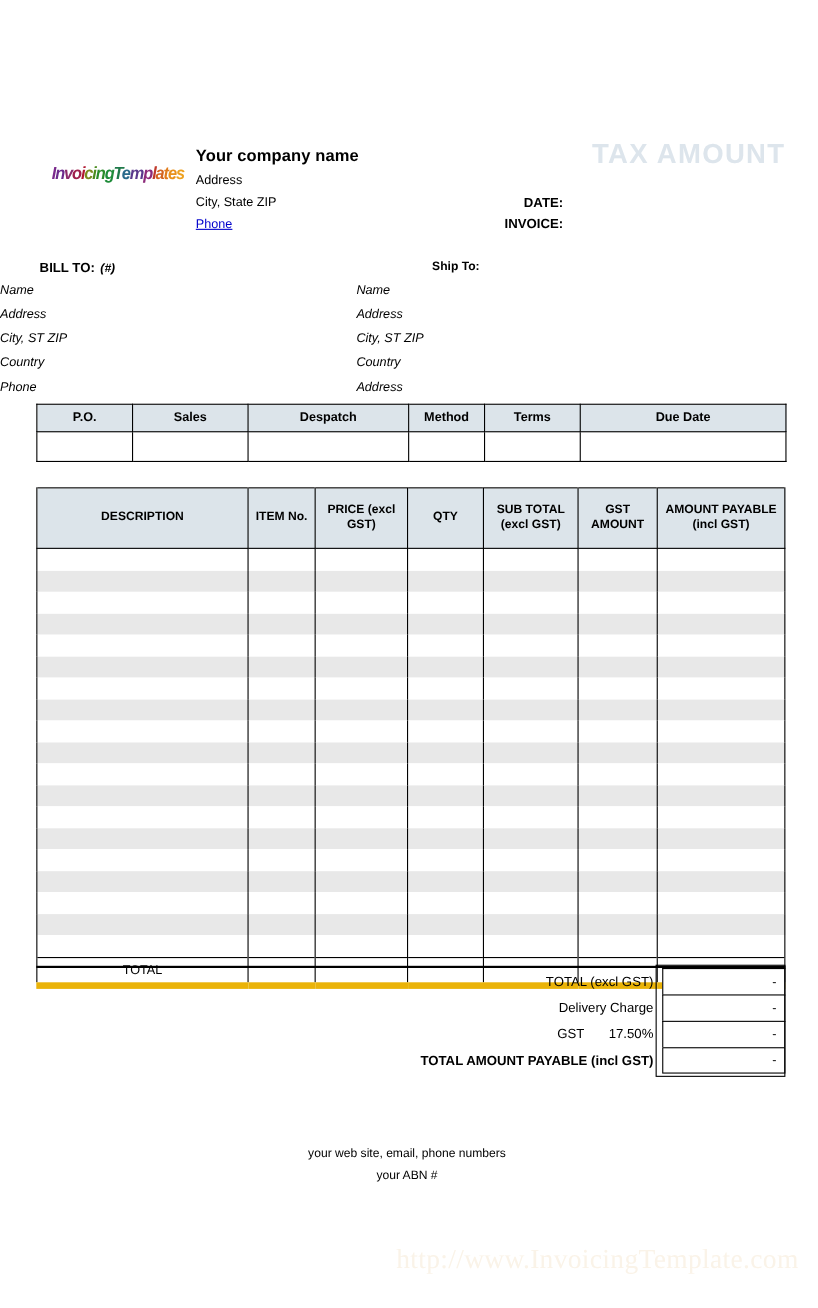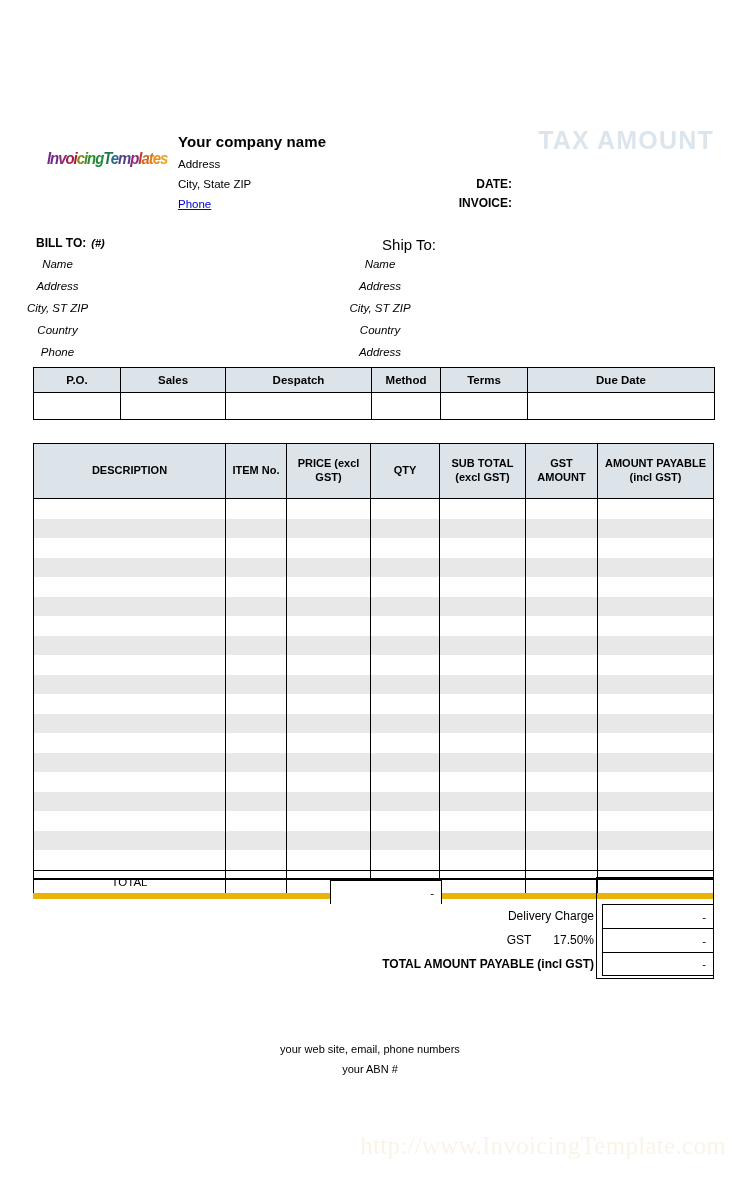--- a/index.html
+++ b/index.html
@@ -98,28 +98,28 @@
     font-style: italic;
     font-size: 11px;
     margin-left: 5px;
   }
   #shipto-heading {
     position: absolute;
     left: 324px;
     top: 236px;
     width: 112px;
     text-align: right;
-    font-size: 15px;
-    font-weight: normal;
+    font-size: 11px;
+    font-weight: bold;
   }
   .party-line {
     position: absolute;
     font-size: 11.5px;
     font-style: italic;
-    text-align: center;
+    text-align: left;
   }
   .bill-col { left: 0px;   width: 115px; }
   .ship-col { left: 324px; width: 112px; }
   .pr0 { top: 258px; }
   .pr1 { top: 280px; }
   .pr2 { top: 302px; }
   .pr3 { top: 324px; }
   .pr4 { top: 346px; }
 
   
@@ -532,20 +532,23 @@
       <td></td>
       <td></td>
       <td></td>
     </tr>
   </tfoot>
 </table>
 <div id="items-bottom-rule"></div>
 
 <div id="totals">
     <div class="total-row-item">
+      <div class="total-label">
+        <span>TOTAL (excl GST)</span>
+      </div>
       <div class="total-value">-</div>
     </div>
     <div class="total-row-item">
       <div class="total-label">
         <span>Delivery Charge</span>
       </div>
       <div class="total-value">-</div>
     </div>
     <div class="total-row-item">
       <div class="total-label">

